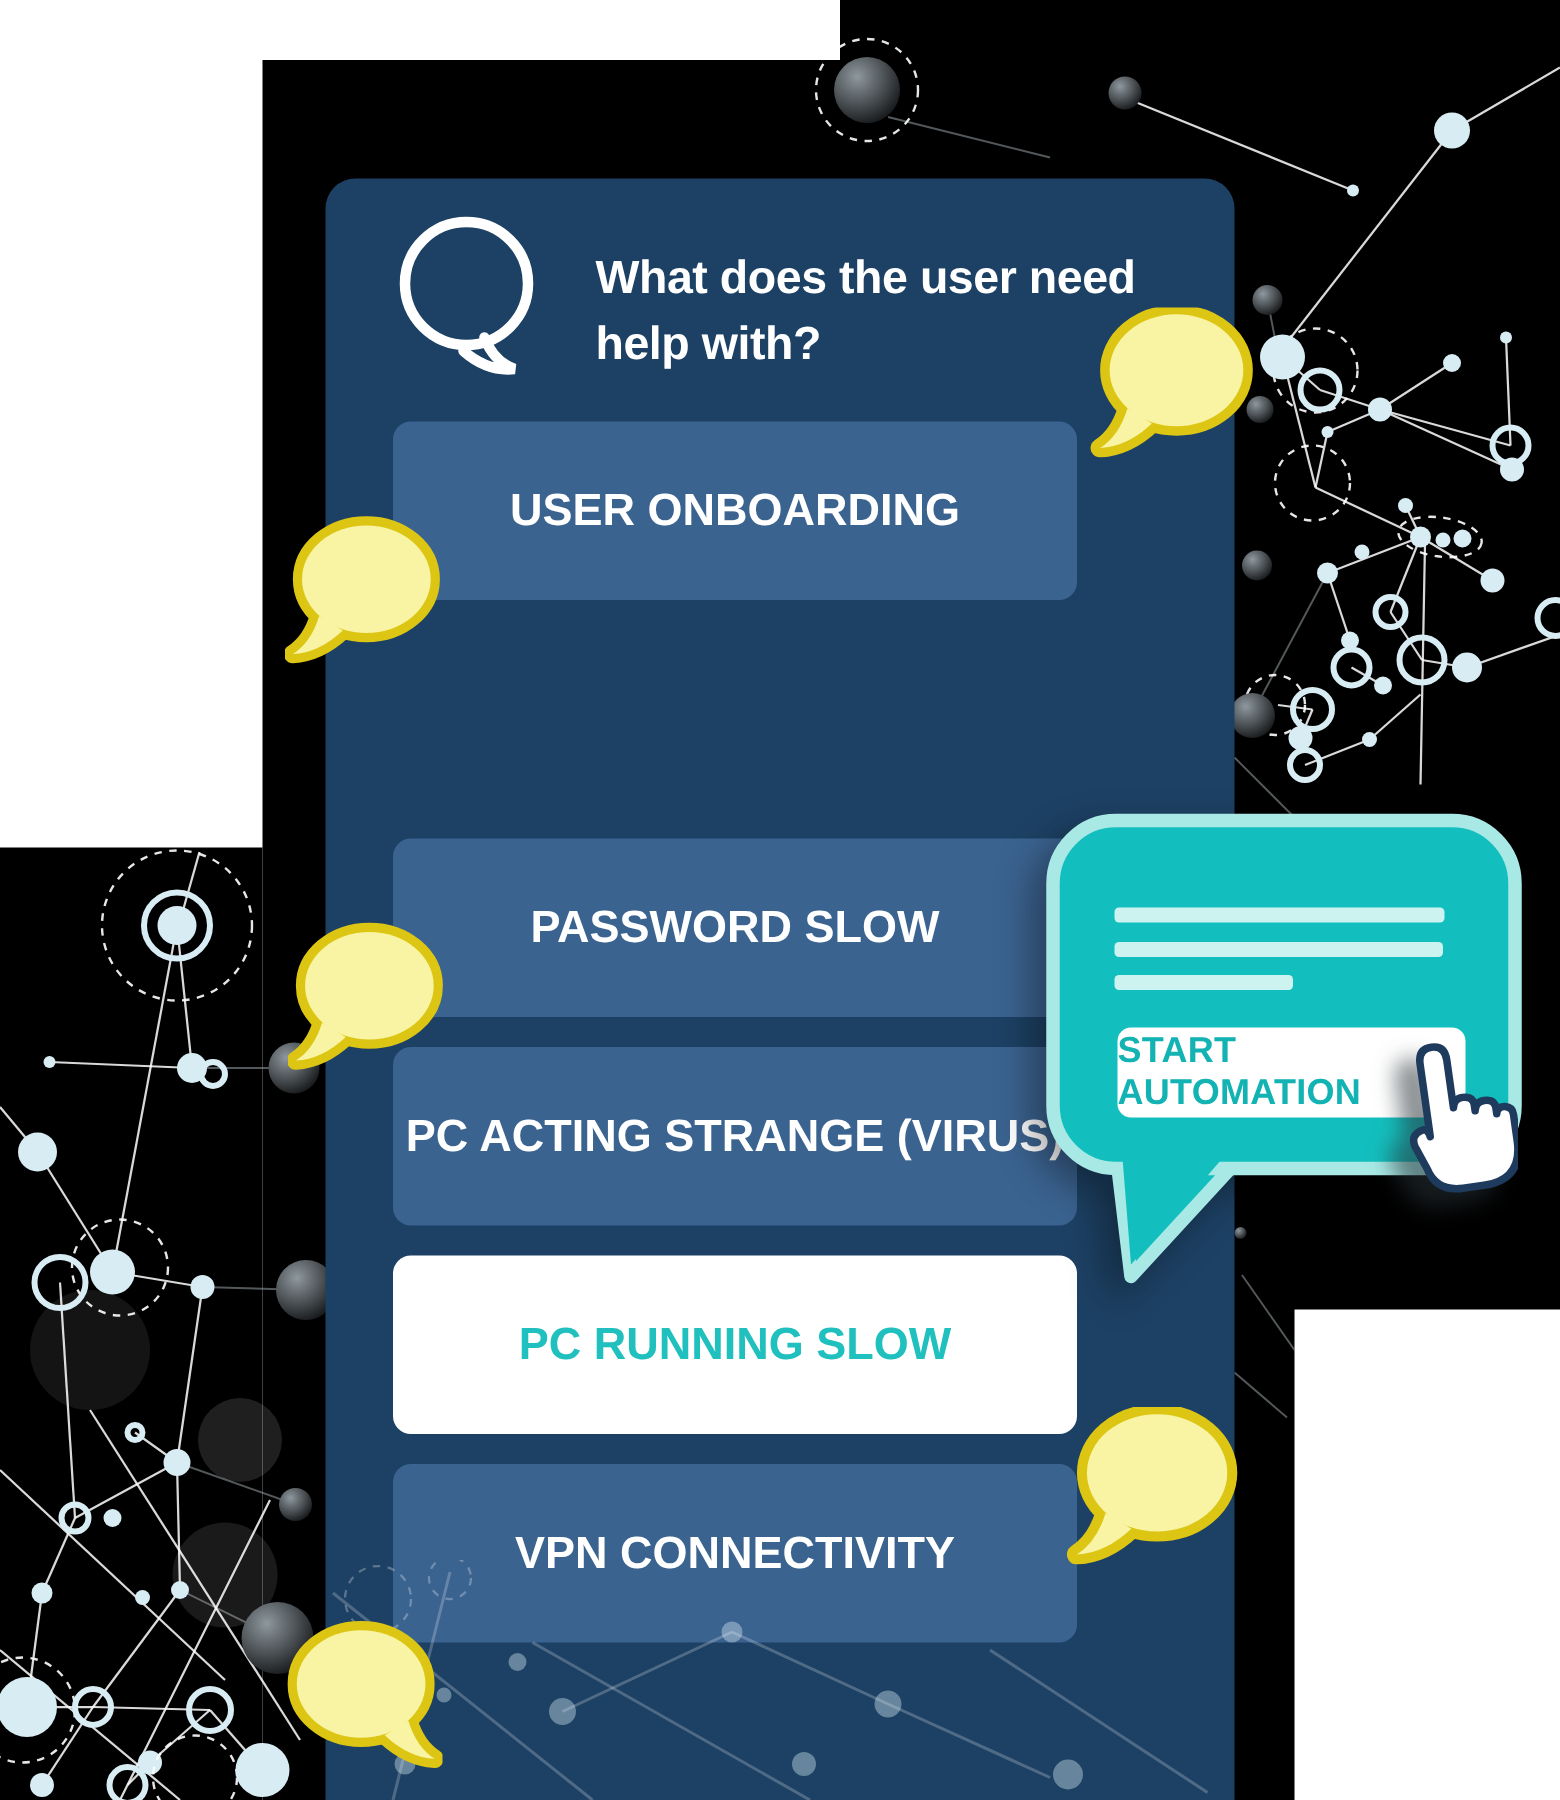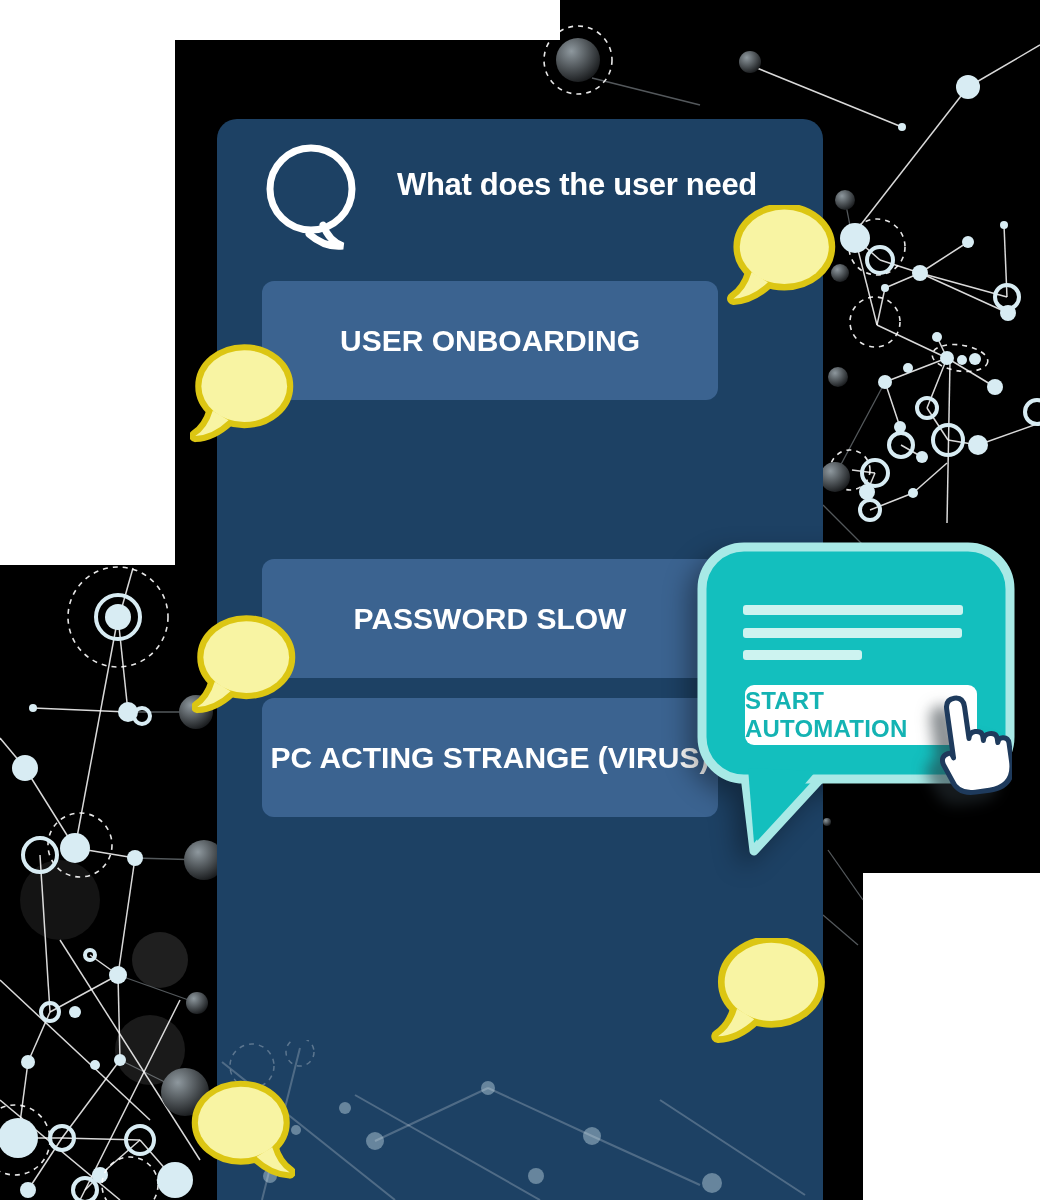--- a/index.html
+++ b/index.html
@@ -223,24 +223,27 @@
     </g>
   </svg>
 
   <div id="panel" class="abs">
     <svg id="qicon" class="abs" viewBox="0 0 100 108">
       <circle cx="46" cy="46" r="41" fill="none" stroke="#ffffff" stroke-width="7"></circle>
       <path d="M58,82 Q64,98 78,103 Q60,105 44,91" fill="none" stroke="#ffffff" stroke-width="7" stroke-linecap="round"></path>
     </svg>
     <div id="title" class="abs">
       <div>What does the user need</div>
+      <div>help with?</div>
     </div>
     <div id="opt0" class="abs opt">USER ONBOARDING</div>
     <div id="opt2" class="abs opt">PASSWORD SLOW</div>
     <div id="opt3" class="abs opt">PC ACTING STRANGE (VIRUS)</div>
+    <div id="opt4" class="abs opt selected">PC RUNNING SLOW</div>
+    <div id="opt5" class="abs opt">VPN CONNECTIVITY</div>
   </div>
 
   <svg id="netov" class="abs" viewBox="0 0 606 160">
     <line class="lov" x1="5" y1="22" x2="178" y2="160"></line>
     <line class="lov" x1="83" y1="8" x2="45" y2="160"></line>
     <line class="lov" x1="138" y1="55" x2="323" y2="160"></line>
     <line class="lov" x1="271" y1="48" x2="375" y2="96"></line>
     <line class="lov" x1="375" y1="96" x2="483" y2="145"></line>
     <line class="lov" x1="158" y1="101" x2="271" y2="48"></line>
     <line class="lov" x1="443" y1="60" x2="588" y2="155"></line>

